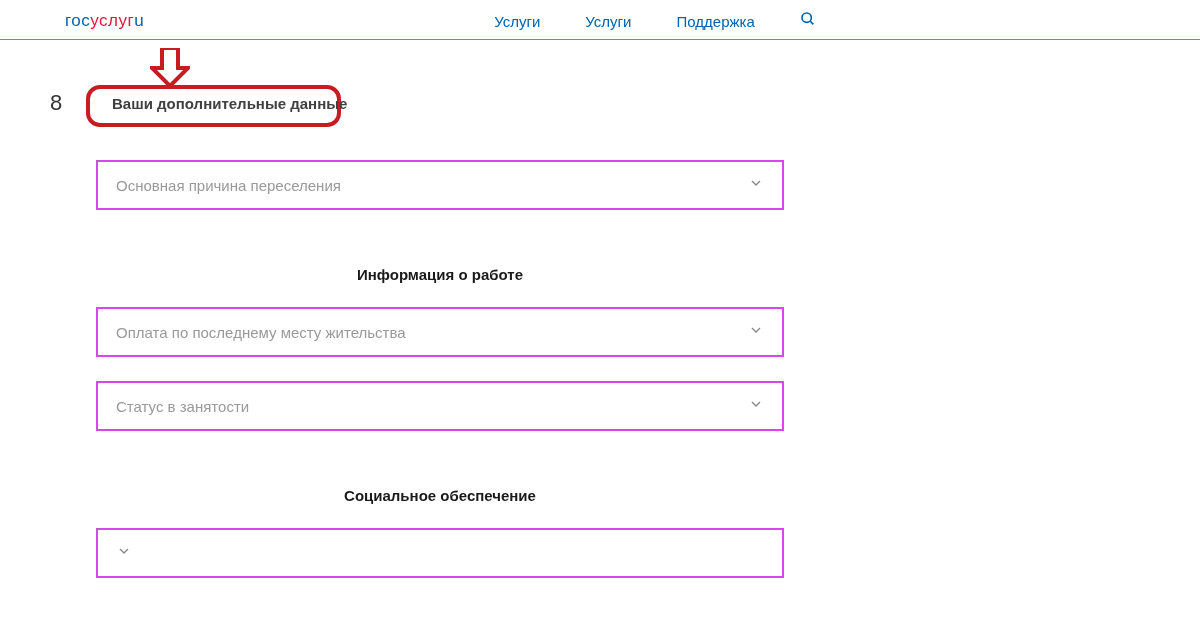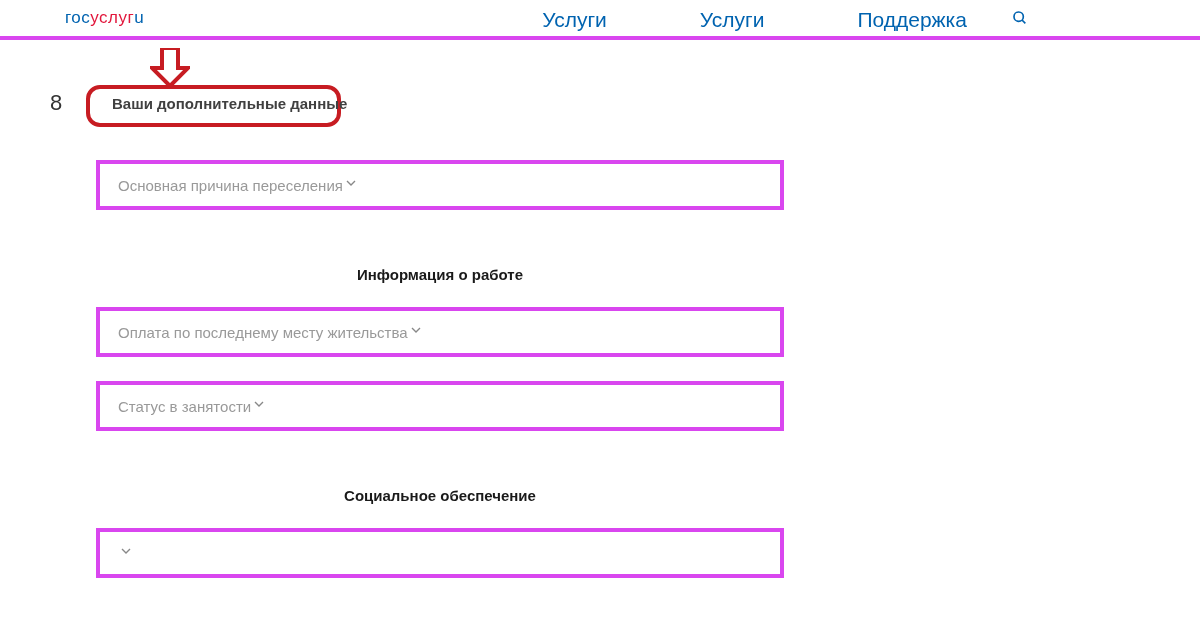--- a/index.html
+++ b/index.html
@@ -9,23 +9,23 @@
     }
     body {
       font-family: Arial, Helvetica, sans-serif;
       background: #fff;
       width: 1200px;
       height: 636px;
       overflow: hidden;
     }
     .header {
       display: flex;
-      align-items: flex-start;
+      align-items: flex-end;
       padding: 8px 65px;
-      border-bottom: 4px solid #d946ef;
+      border-bottom: 1px solid #d946ef;
       height: 40px;
     }
     .logo {
       font-size: 17px;
       font-weight: 400;
       letter-spacing: 0.5px;
     }
     .logo-blue {
       color: #0063b0;
     }
@@ -33,23 +33,22 @@
       color: #e2173c;
     }
     .nav {
       display: flex;
       gap: 45px;
       margin-left: 350px;
       align-items: center;
     }
     .nav-link {
       color: #0063b0;
-      font-size: 21px;
+      font-size: 15px;
       cursor: pointer;
-      margin-left: 48px;
     }
     .search-icon {
       color: #0063b0;
       width: 16px;
       height: 16px;
     }
     .content {
       position: relative;
       padding-top: 20px;
     }
@@ -84,24 +83,25 @@
       font-size: 15px;
       font-weight: bold;
       color: #404040;
     }
     .form-area {
       margin-left: 96px;
       margin-top: 100px;
       width: 688px;
     }
     .dropdown {
-      border: 4px solid #d946ef;
+      border: 2px solid #d946ef;
       height: 50px;
       display: flex;
       align-items: center;
+      justify-content: space-between;
       padding: 12px 18px;
       margin-bottom: 24px;
       cursor: pointer;
     }
     .dropdown-placeholder {
       color: #999;
       font-size: 15px;
     }
     .chevron {
       width: 16px;

